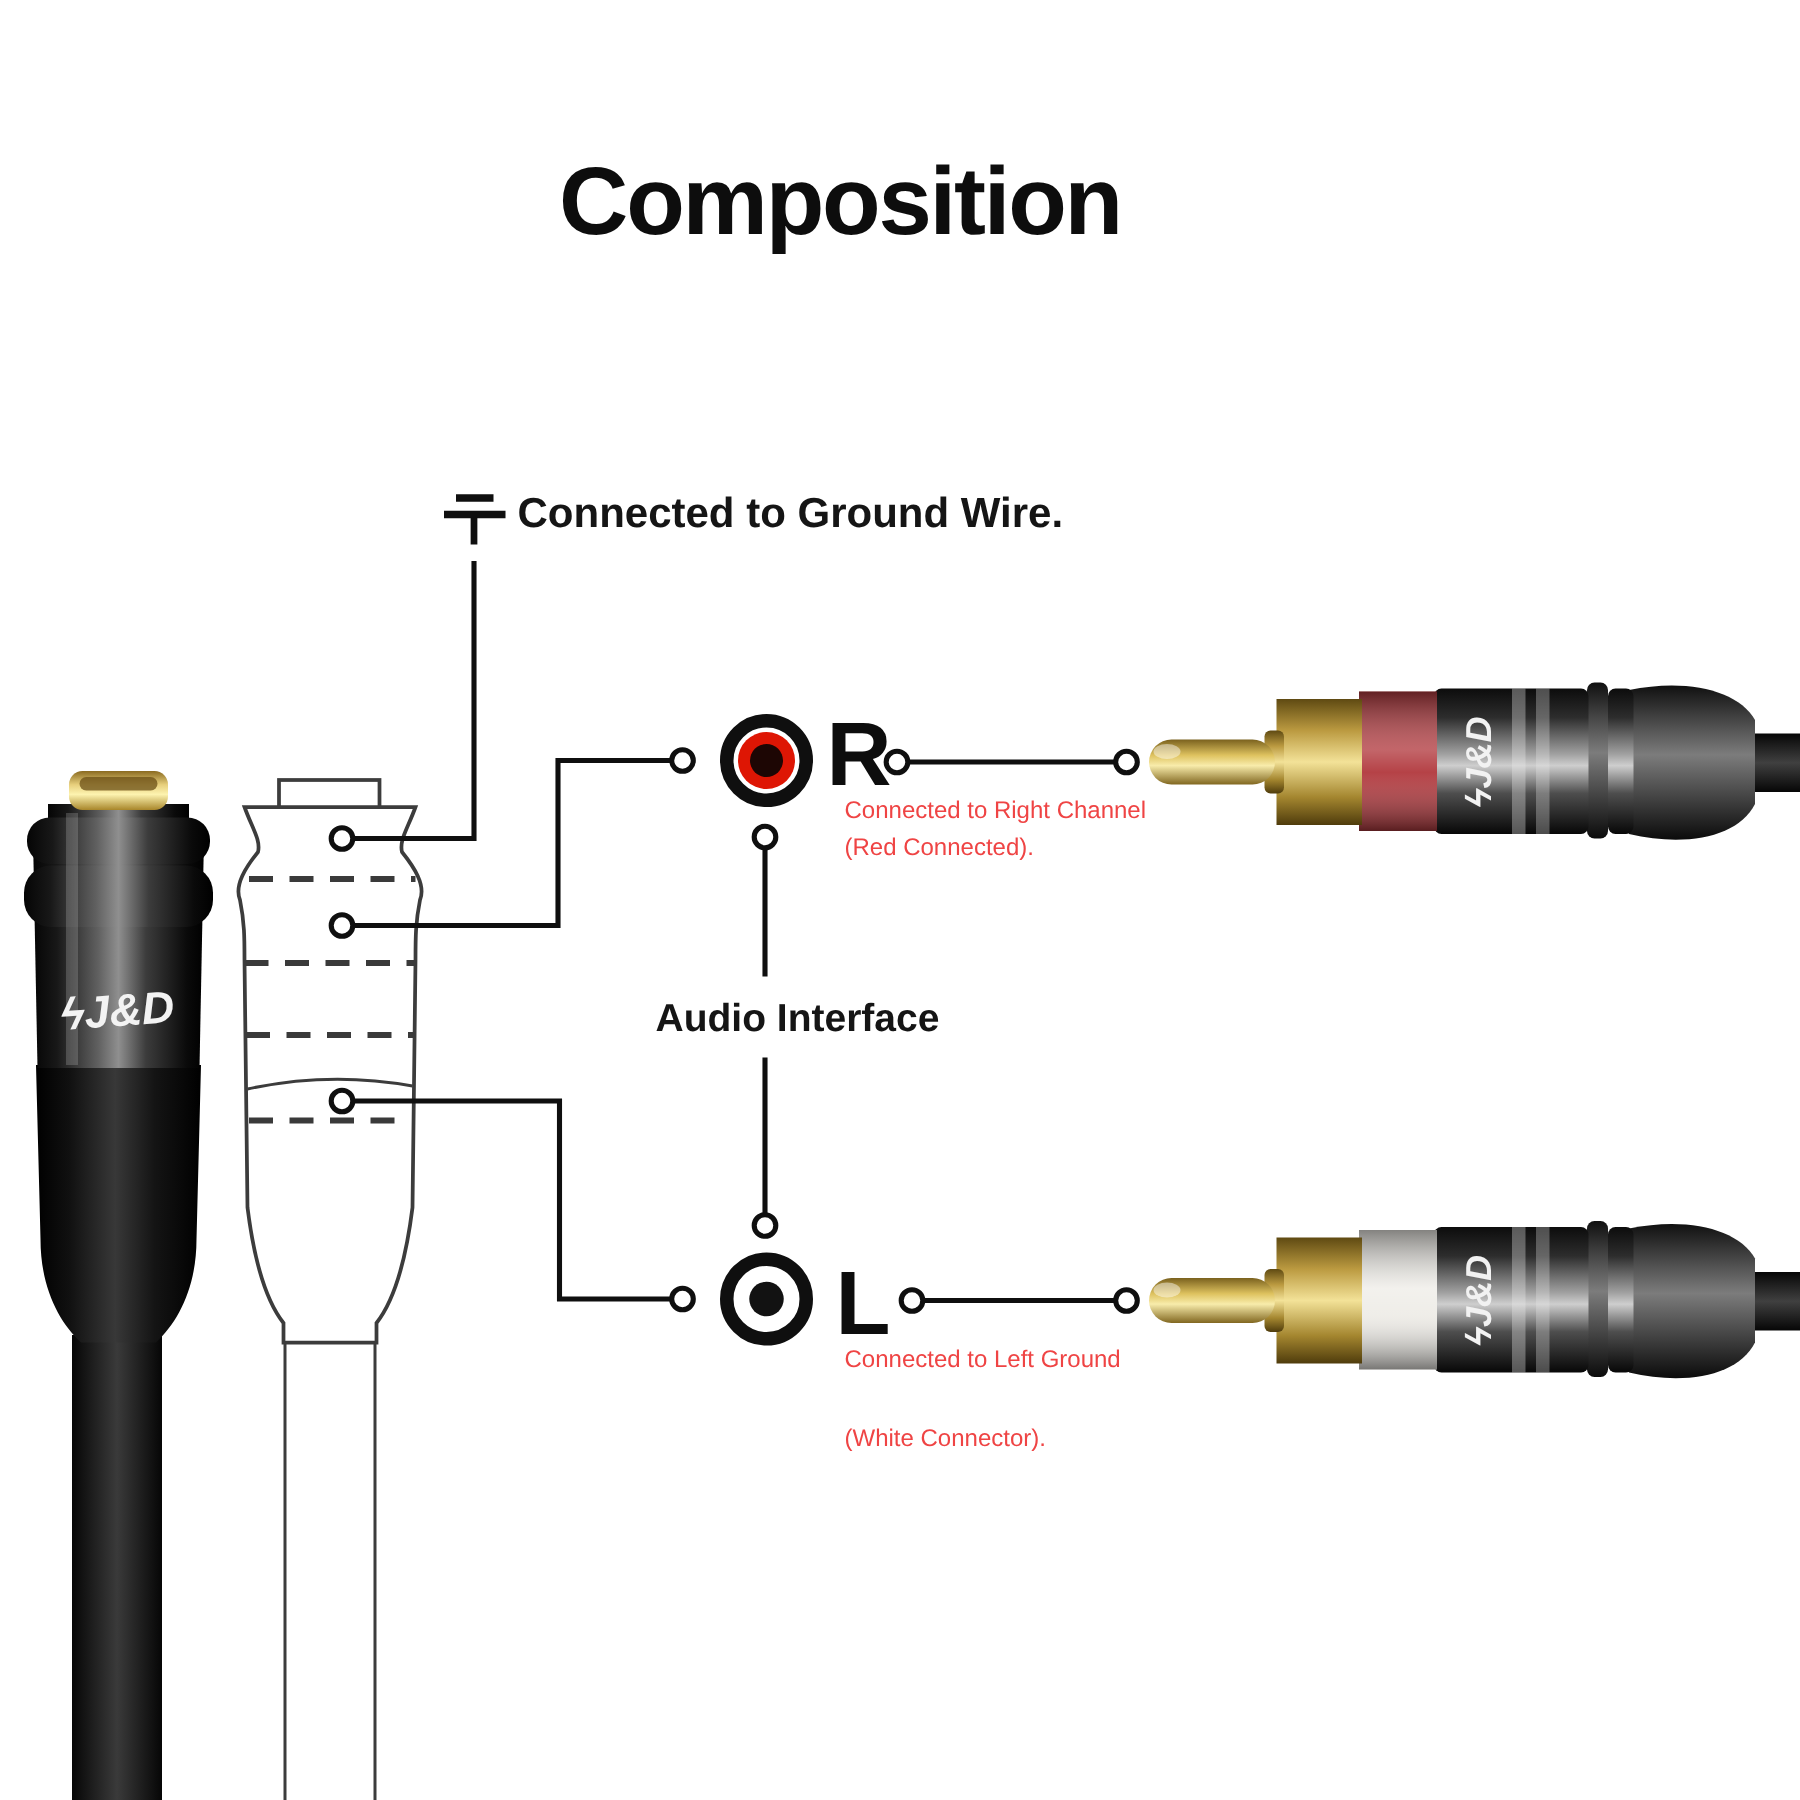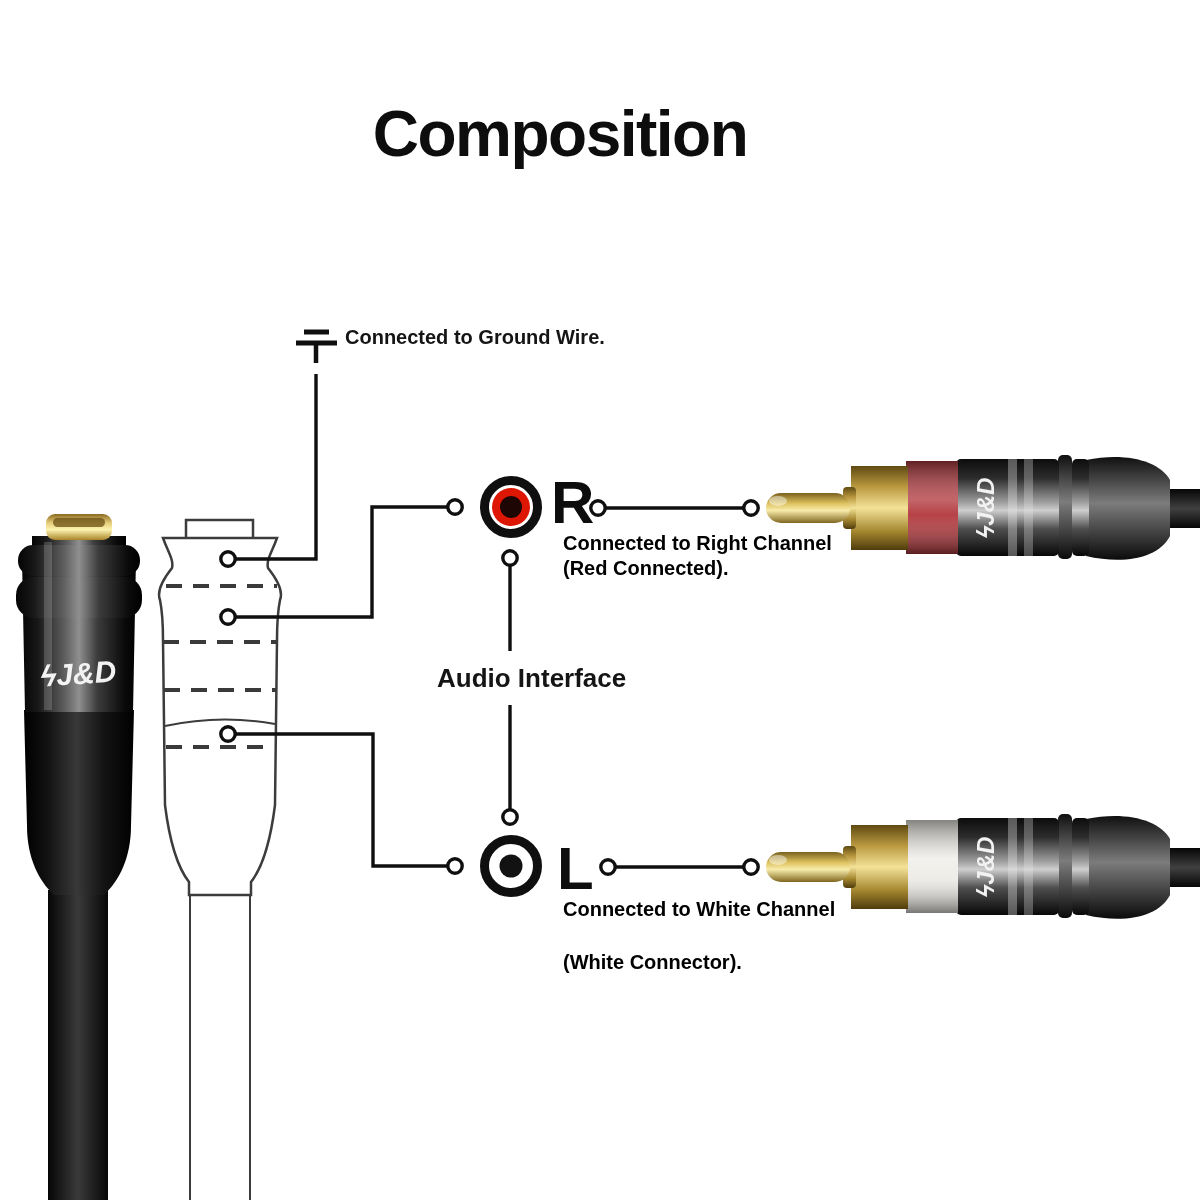--- a/index.html
+++ b/index.html
@@ -4,24 +4,24 @@
 <style>
   html,body{margin:0;padding:0;background:#fff;}
   .canvas{position:relative;width:1200px;height:1200px;background:#ffffff;overflow:hidden;
           font-family:"Liberation Sans",sans-serif;color:#111;}
   .abs{position:absolute;white-space:nowrap;}
   .title{left:160px;top:102px;width:800px;text-align:center;font-size:64px;font-weight:700;
          letter-spacing:-1.5px;line-height:1;color:#0d0d0d;}
   .big-letter{font-size:60px;font-weight:700;line-height:1;color:#0d0d0d;}
   .letter-r{left:551px;top:473px;}
   .letter-l{left:557px;top:839px;}
-  .label{font-size:20px;font-weight:700;color:#151515;line-height:1.2;}
+  .label{font-size:28px;font-weight:700;color:#151515;line-height:1.2;}
   .ground-label{left:345px;top:325px;}
   .audio-label{left:437px;top:663px;font-size:26px;font-weight:600;}
-  .cap{font-size:20px;font-weight:700;color:#000000;line-height:1.2;}
+  .cap{font-size:16px;font-weight:400;color:#ef4444;line-height:1.2;}
   .cap-r1{left:563px;top:531px;}
   .cap-r2{left:563px;top:556px;}
   .cap-l1{left:563px;top:897px;}
   .cap-l2{left:563px;top:922px;margin-top:28px;}
   svg{position:absolute;left:0;top:0;}
 </style>
 </head>
 <body>
 
 <div class="canvas">
@@ -203,16 +203,16 @@
 
   <div class="abs label ground-label">Connected to Ground Wire.</div>
 
   <div class="abs big-letter letter-r">R</div>
   <div class="abs cap cap-r1">Connected to Right Channel</div>
   <div class="abs cap cap-r2">(Red Connected).</div>
 
   <div class="abs label audio-label">Audio Interface</div>
 
   <div class="abs big-letter letter-l">L</div>
-  <div class="abs cap cap-l1">Connected to White Channel</div>
+  <div class="abs cap cap-l1">Connected to Left Ground</div>
   <div class="abs cap cap-l2">(White Connector).</div>
 
 </div>
 
 </body></html>

